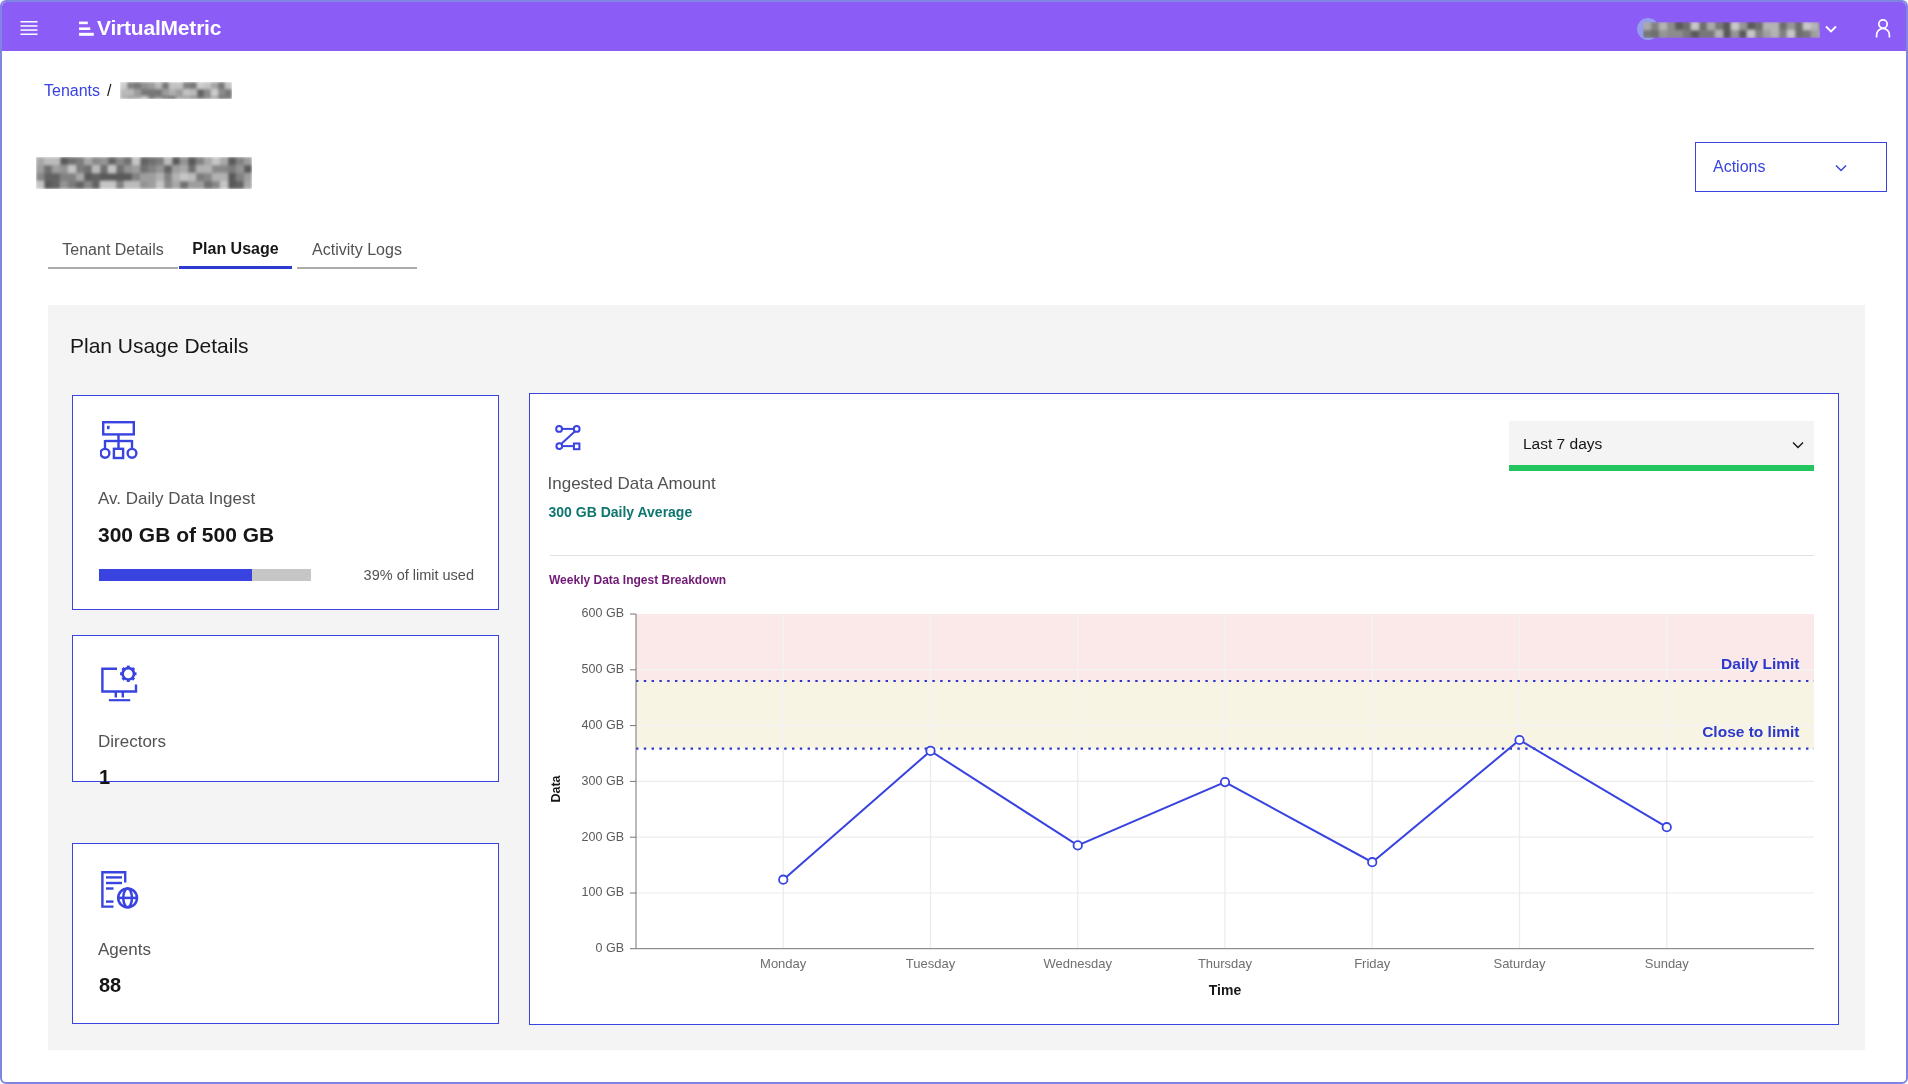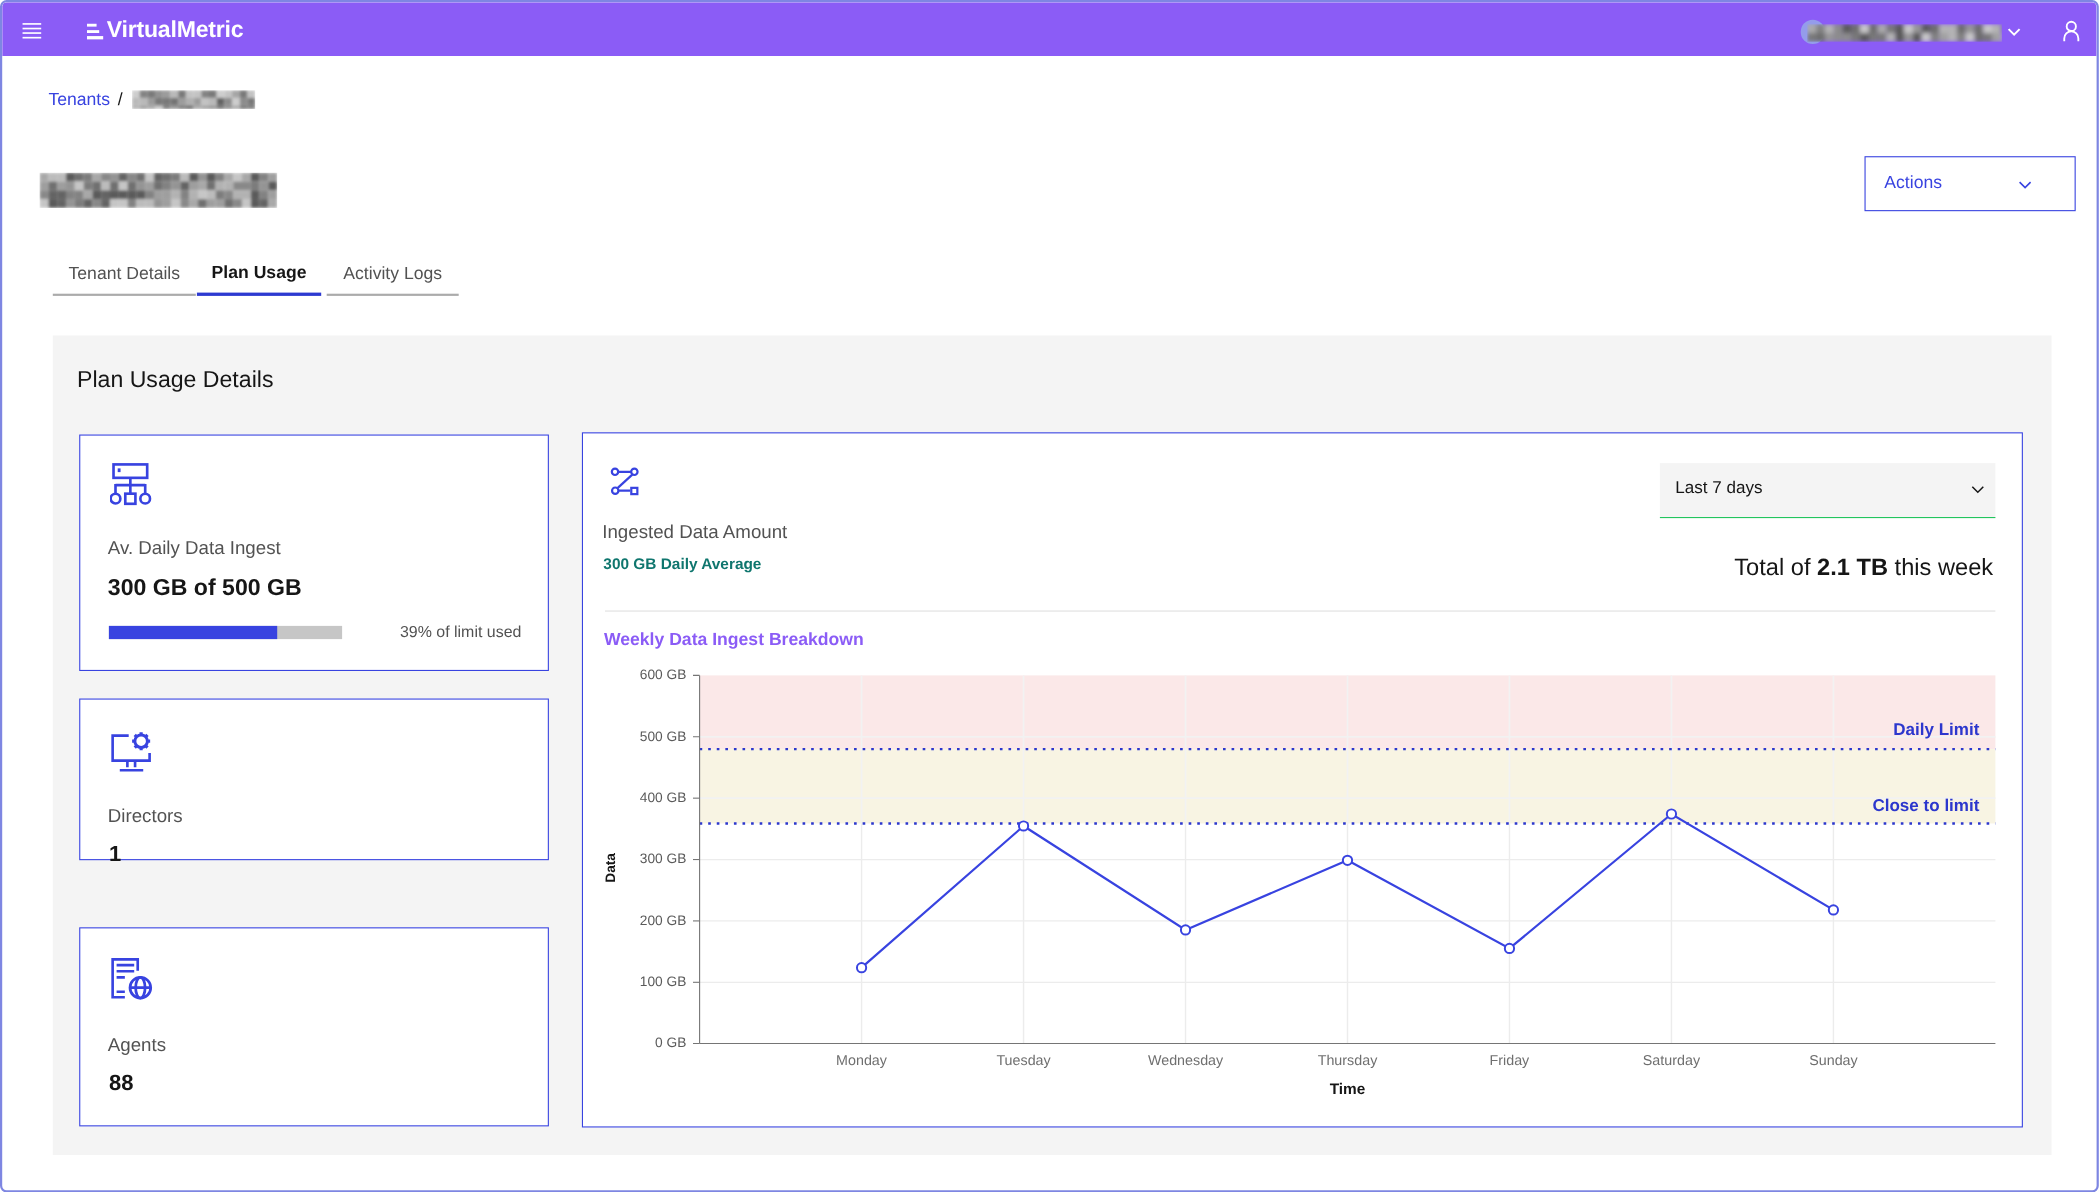--- a/index.html
+++ b/index.html
@@ -358,29 +358,28 @@
       <circle cx="22.7" cy="7.9" r="2.9"></circle>
       <circle cx="5.3" cy="25.1" r="2.9"></circle>
       <line x1="8" y1="7.9" x2="19.8" y2="7.9"></line>
       <line x1="20.8" y1="10.5" x2="7.4" y2="22.8"></line>
       <line x1="8.2" y1="25.1" x2="18.9" y2="25.1"></line>
       <rect x="19.9" y="22.5" width="5.5" height="5.7"></rect>
     </g>
   </svg>
   <div class="lbl abs" style="left:17.5px;top:79.5px;">Ingested Data Amount</div>
   <div class="abs" style="left:18.5px;top:110px;font-size:14px;font-weight:bold;color:#0f766e;">300 GB Daily Average</div>
-  <div class="abs" style="left:0;top:109.5px;width:1282px;font-size:21.5px;color:#161616;text-align:right;">Total of <b>2.1 TB</b> this week</div>
-  <div class="abs" style="left:979px;top:27px;width:305px;height:50px;background:#f4f4f4;border-bottom:1px solid #22c55e;">
+  <div class="abs" style="left:979px;top:27px;width:305px;height:50px;background:#f4f4f4;border-bottom:6px solid #22c55e;">
     <div class="abs" style="left:14px;top:14px;font-size:15.5px;color:#161616;">Last 7 days</div>
     <svg class="abs" style="left:282px;top:20px" width="14" height="9" viewBox="0 0 14 9">
       <polyline points="2,1.5 7,6.5 12,1.5" fill="none" stroke="#161616" stroke-width="1.4"></polyline>
     </svg>
   </div>
   <div class="abs" style="left:20px;top:161px;width:1264px;height:1px;background:#e0e0e0;"></div>
-  <div class="abs" style="left:19px;top:178.5px;font-size:16px;font-weight:bold;color:#8b5cf6;">Weekly Data Ingest Breakdown</div>
+  <div class="abs" style="left:19px;top:178.5px;font-size:12px;font-weight:bold;color:#701a75;">Weekly Data Ingest Breakdown</div>
   <svg class="abs" style="left:0;top:160px" width="1310" height="460" viewBox="0 0 1310 460">
       <rect x="106.0" y="60.0" width="1178.0" height="67.0" fill="#fbe8e8"></rect>
       <rect x="106.0" y="127.0" width="1178.0" height="67.6" fill="#f8f4e3"></rect>
       <line x1="253.25" y1="60.0" x2="253.25" y2="194.6" stroke="#f2f2f2" stroke-width="1.5"></line>
       <line x1="253.25" y1="194.6" x2="253.25" y2="394.7" stroke="#ececec" stroke-width="1.3"></line>
       <line x1="400.50" y1="60.0" x2="400.50" y2="194.6" stroke="#f2f2f2" stroke-width="1.5"></line>
       <line x1="400.50" y1="194.6" x2="400.50" y2="394.7" stroke="#ececec" stroke-width="1.3"></line>
       <line x1="547.75" y1="60.0" x2="547.75" y2="194.6" stroke="#f2f2f2" stroke-width="1.5"></line>
       <line x1="547.75" y1="194.6" x2="547.75" y2="394.7" stroke="#ececec" stroke-width="1.3"></line>
       <line x1="695.00" y1="60.0" x2="695.00" y2="194.6" stroke="#f2f2f2" stroke-width="1.5"></line>

